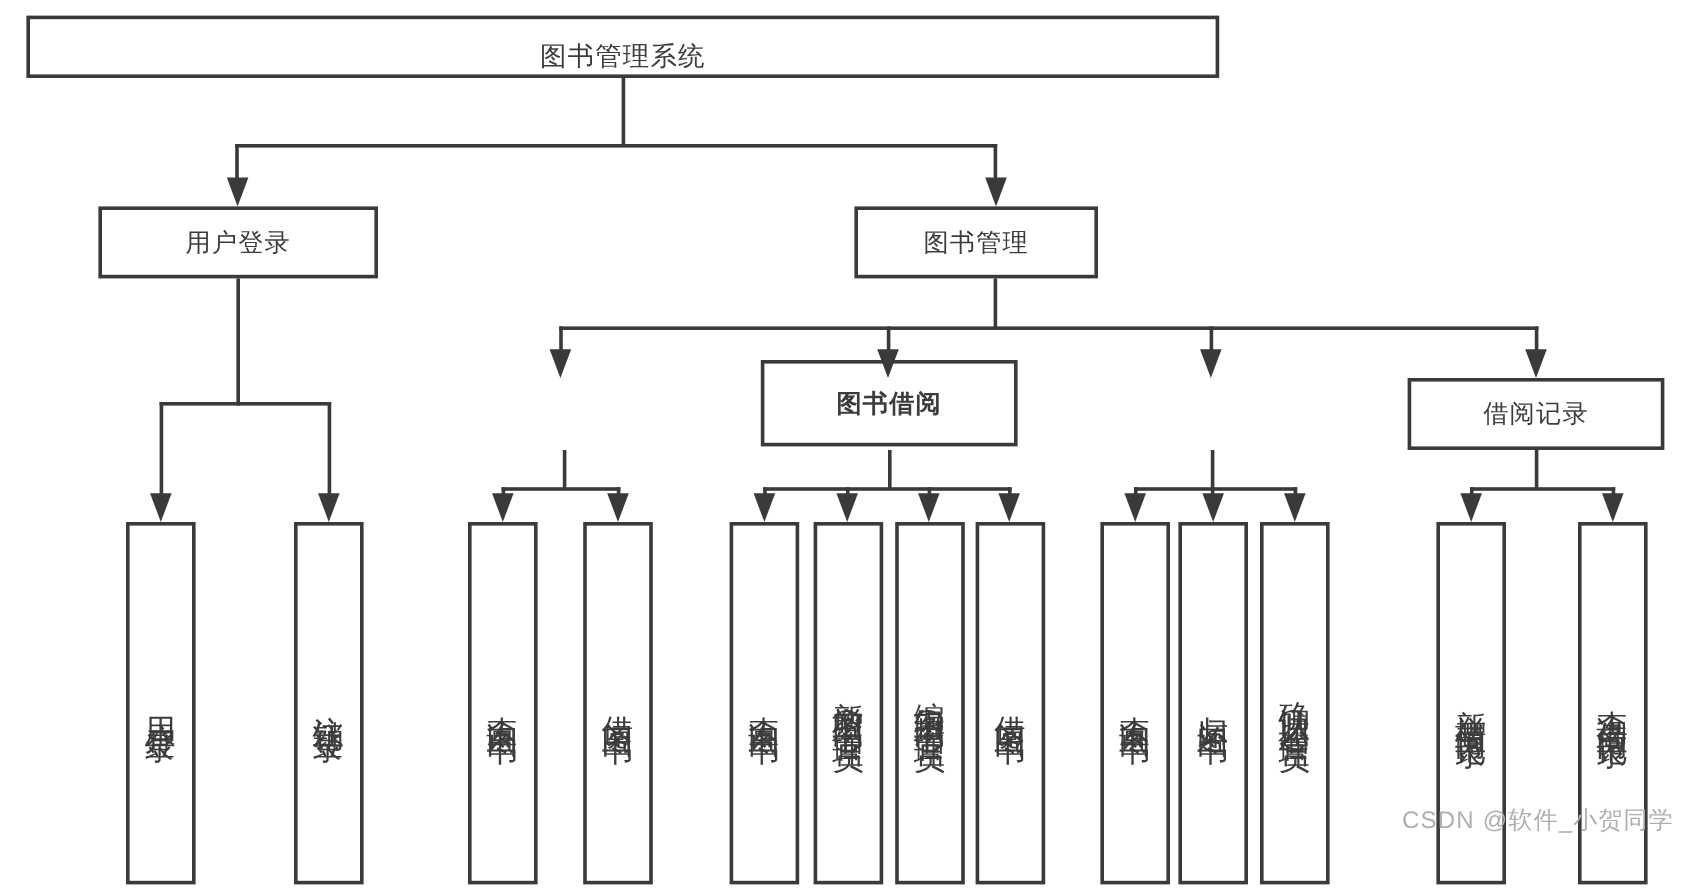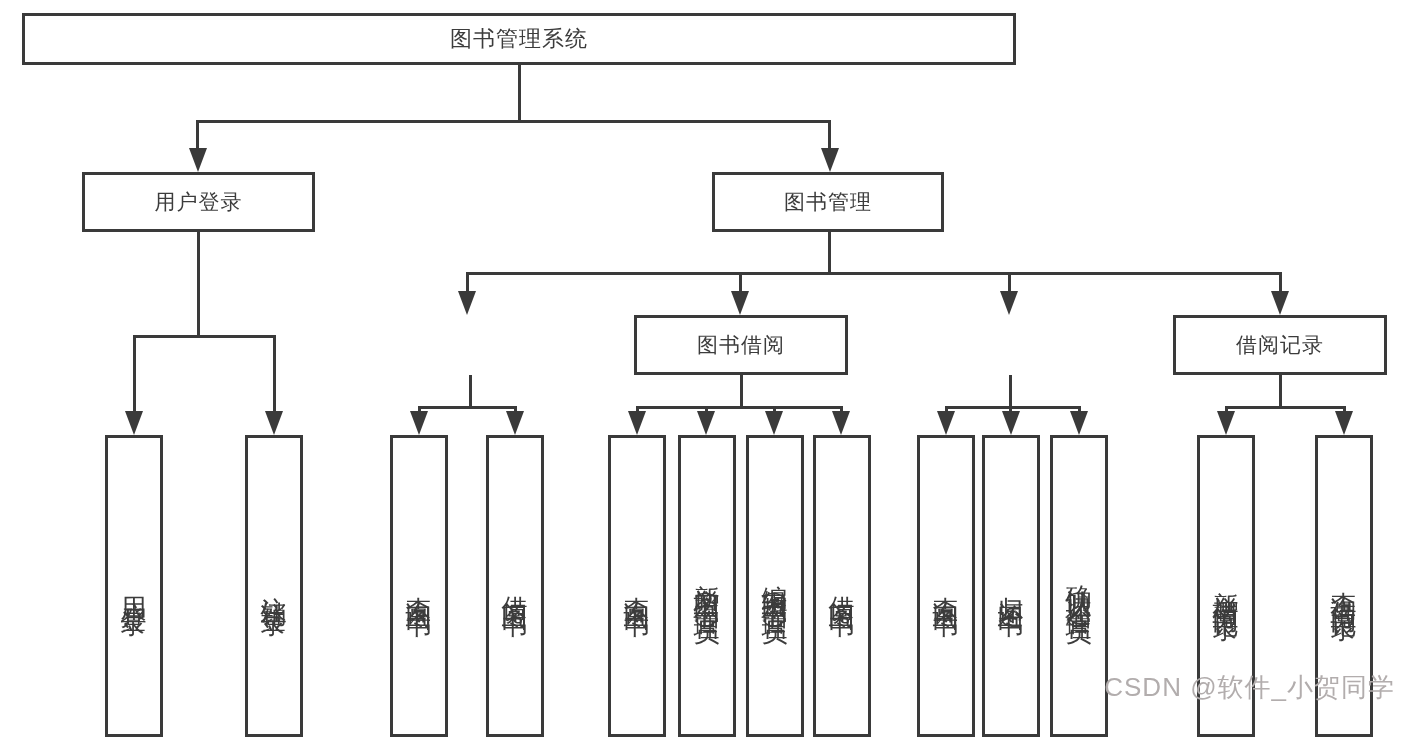--- a/index.html
+++ b/index.html
@@ -16,62 +16,62 @@
     box-sizing:border-box;
     border:3px solid #3a3a3a;
     background:#ffffff;
     display:flex;
     align-items:center;
     justify-content:center;
     text-align:center;
     color:#3c3c3c;
   }
   .hlabel{font-size:21px;letter-spacing:1px;}
-  .root-label{font-size:22px;letter-spacing:1px;}
+  .root-label{font-size:22px;letter-spacing:1px;align-items:flex-end;}
   .vbox{
     writing-mode:vertical-rl;
     text-orientation:mixed;
     font-size:26px;
     letter-spacing:5px;
     line-height:1;
   }
   .line{position:absolute;background:#3a3a3a;}
   .arr{
     position:absolute;
     width:0;height:0;
     border-left:9px solid transparent;
     border-right:9px solid transparent;
     border-top:24px solid #3a3a3a;
   }
   .watermark{
     position:absolute;
     right:10px;top:670px;
-    font-size:26px;
+    font-size:20px;
     color:#b2adad;
     letter-spacing:1px;
     white-space:nowrap;
   }
 </style>
 </head>
 <body>
 
 <div id="canvas">
 
   <div class="box root-label" style="left:22px;top:13px;width:994px;height:52px;">
     <span>图书管理系统</span>
   </div>
 
   <div class="box hlabel" style="left:82px;top:172px;width:233px;height:60px;">
     <span>用户登录</span>
   </div>
-  <div class="box hlabel" style="left:712px;top:172px;width:232px;height:60px;">
+  <div class="box hlabel" style="left:712px;top:172px;width:203px;height:60px;">
     <span>图书管理</span>
   </div>
 
-  <div class="box hlabel" style="left:634px;top:315px;width:214px;height:60px;">
+  <div class="box hlabel" style="left:634px;top:300px;width:214px;height:72px;font-weight:bold;">
     <span>图书借阅</span>
   </div>
   <div class="box hlabel" style="left:1173px;top:315px;width:214px;height:60px;">
     <span>借阅记录</span>
   </div>
 
   <div class="box vbox" style="left:105px;top:435px;width:58px;height:302px;">
     <span>用户登录</span>
   </div>
   <div class="box vbox" style="left:245px;top:435px;width:58px;height:302px;">

